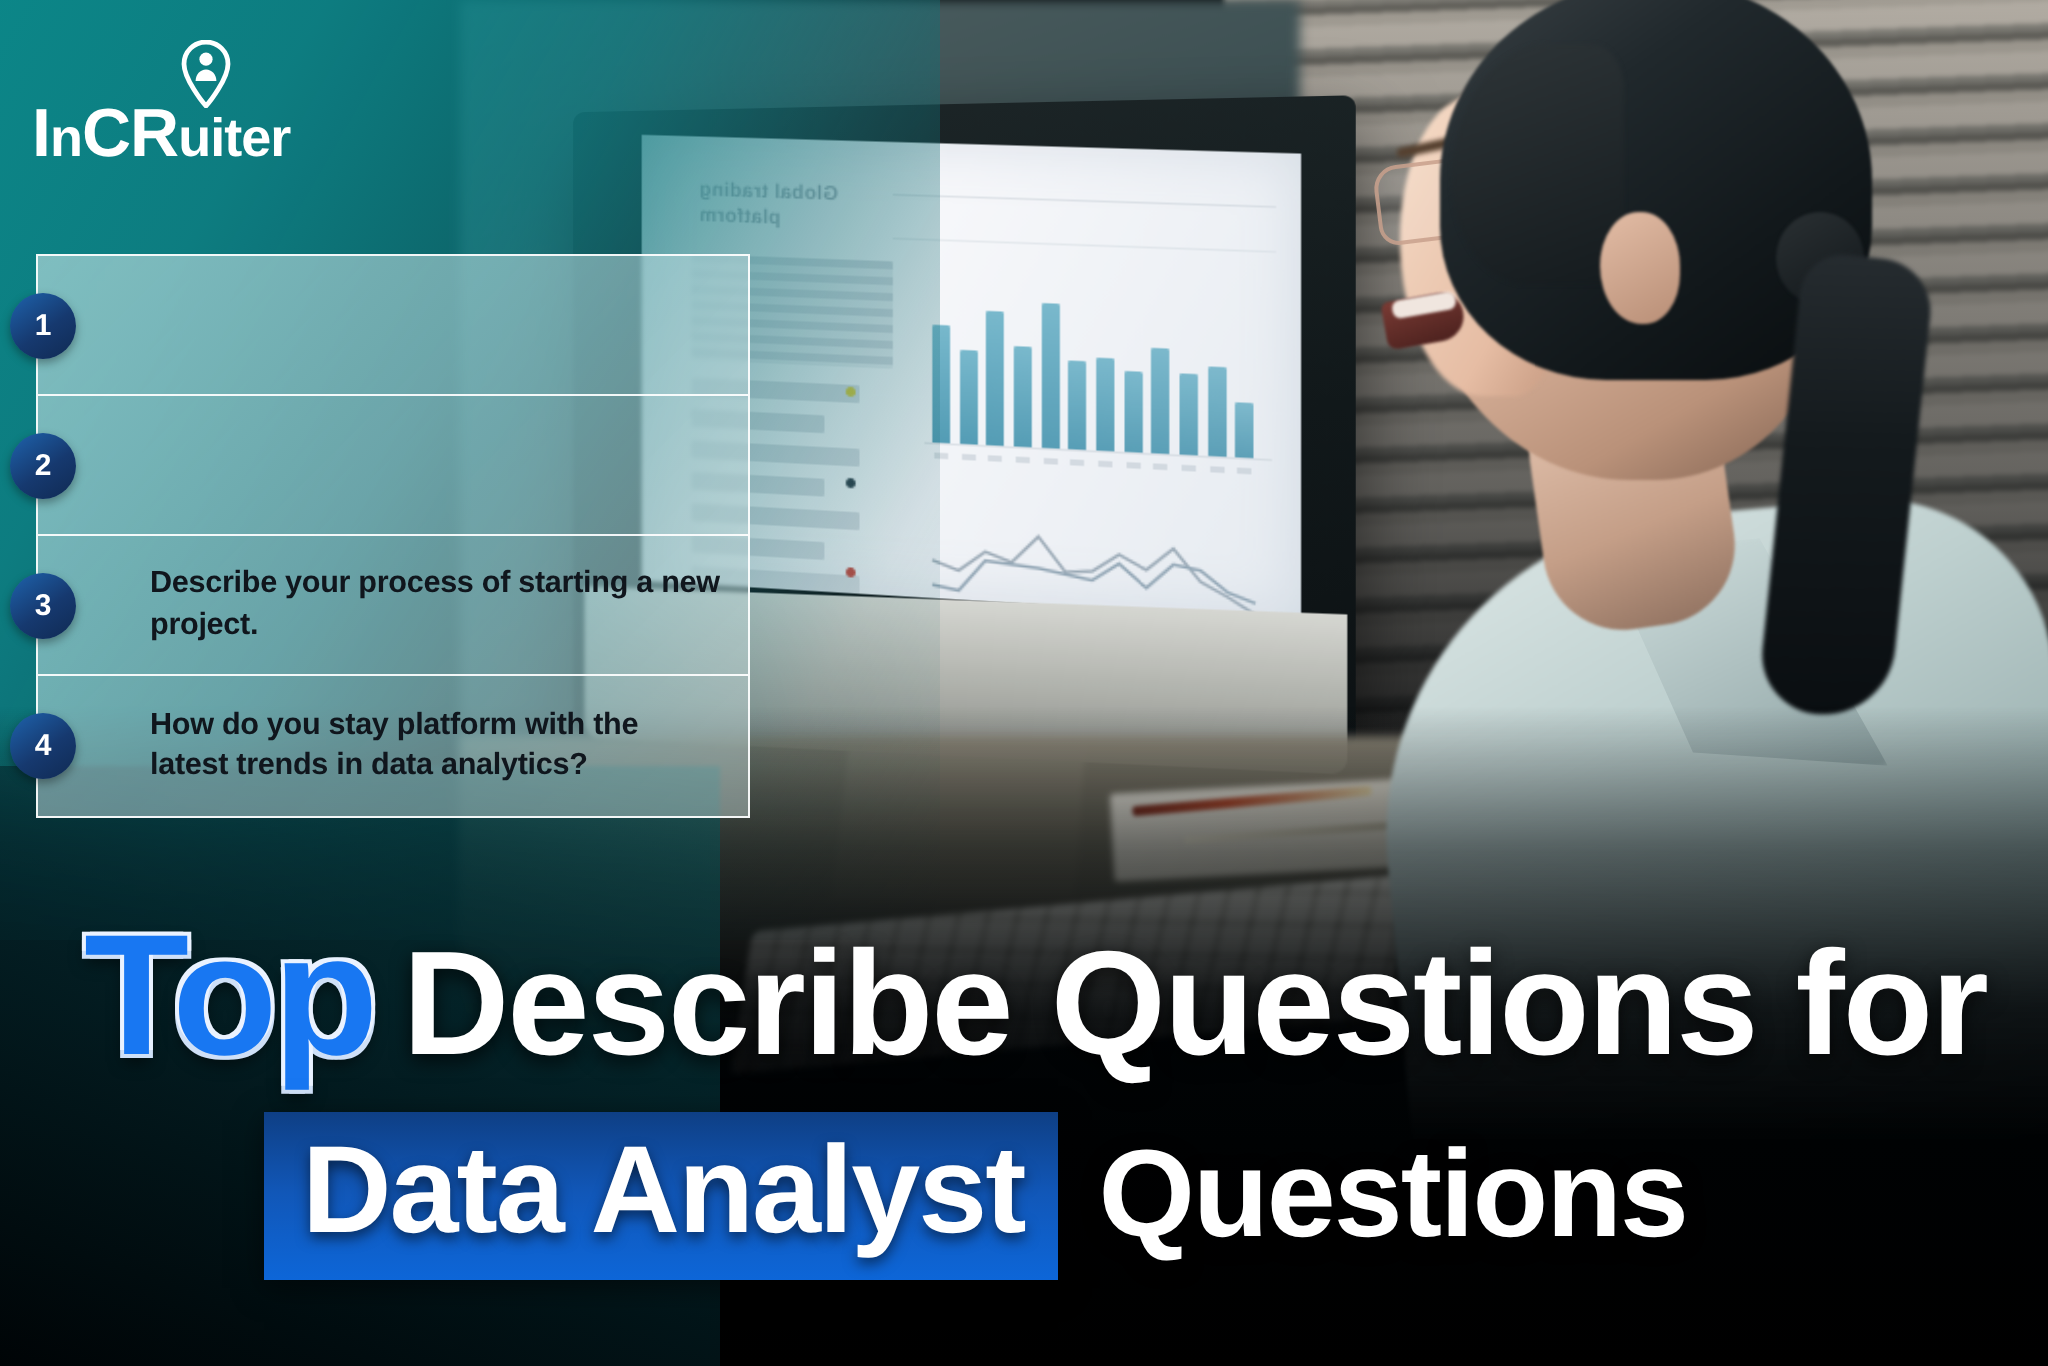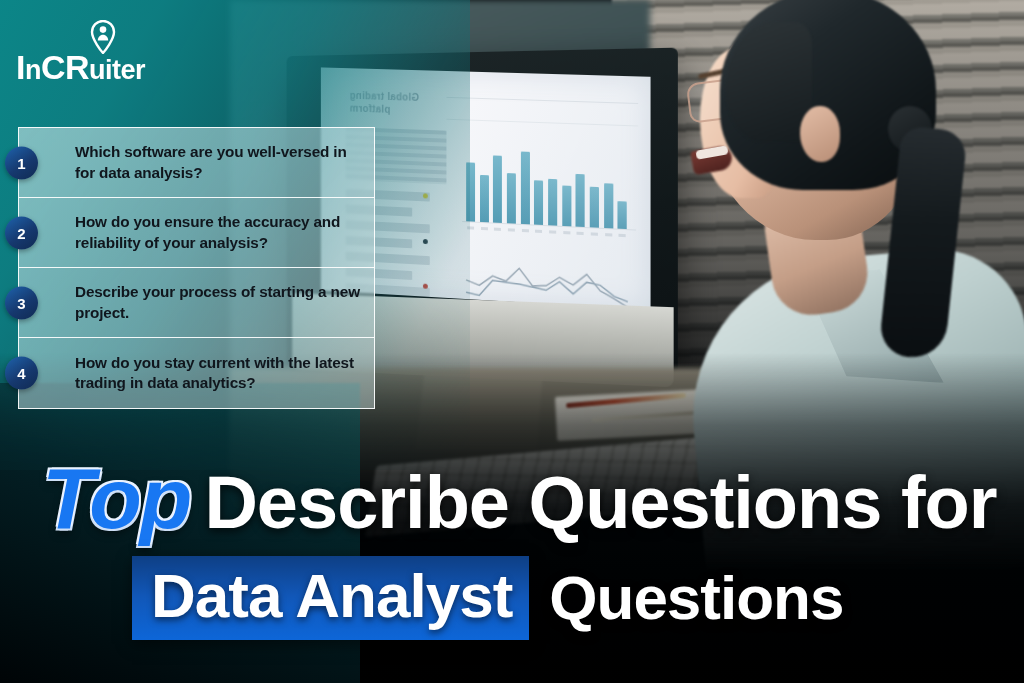--- a/index.html
+++ b/index.html
@@ -338,21 +338,20 @@
   .word-top {
     color:#1877f2;
     font-size:86px;
     font-weight:700;
     letter-spacing:-2px;
     text-shadow:
       -2px -2px 0 #eaf2ff, 2px -2px 0 #eaf2ff,
       -2px  2px 0 #cfe0f7, 2px  2px 0 #cfe0f7,
       0 4px 8px rgba(0,0,0,.55);
     padding-right:14px;
-    font-style:italic;
   }
   .word-white {
     color:#ffffff;
     text-shadow:0 3px 10px rgba(0,0,0,.75);
   }
   .line2 {
     position:absolute; left:132px; top:101px;
     display:flex; align-items:center;
     white-space:nowrap;
   }
@@ -484,33 +483,31 @@
       </svg>
     </span>
     <div class="logo-text">
       <span class="cap">I</span><span>n</span><span class="cap">C</span><span class="cap">R</span><span>uiter</span>
     </div>
   </div>
 
   <div class="qlist">
     <div class="qrow">
       <span class="qbadge">1</span>
-      <span class="qtext">Which software are you well-versed in for data analysis?</span>
     </div>
     <div class="qrow">
       <span class="qbadge">2</span>
-      <span class="qtext">How do you ensure the accuracy and reliability of your analysis?</span>
     </div>
     <div class="qrow">
       <span class="qbadge">3</span>
       <span class="qtext">Describe your process of starting a new project.</span>
     </div>
     <div class="qrow">
       <span class="qbadge">4</span>
-      <span class="qtext">How do you stay current with the latest trading in data analytics?</span>
+      <span class="qtext">How do you stay platform with the latest trends in data analytics?</span>
     </div>
   </div>
 
   <div class="headline">
     <div class="line1">
       <span class="word-top">Top</span><span class="word-white">Describe Questions for</span>
     </div>
     <div class="line2">
       <span class="chip">Data Analyst</span>
       <span class="word-position">Questions</span>

